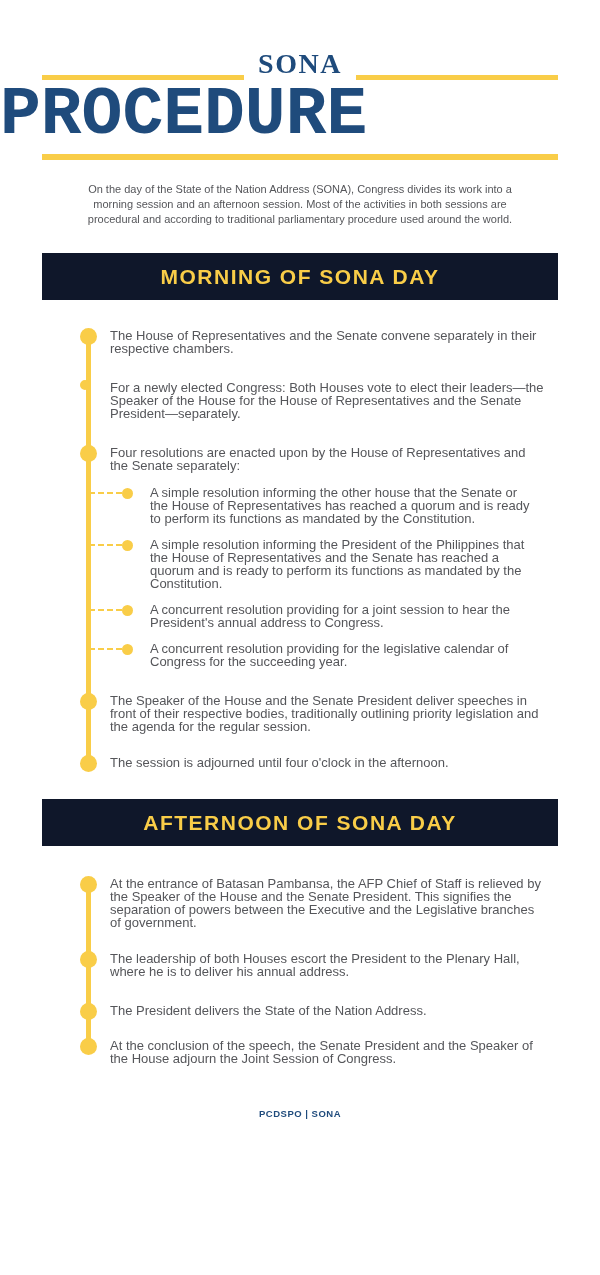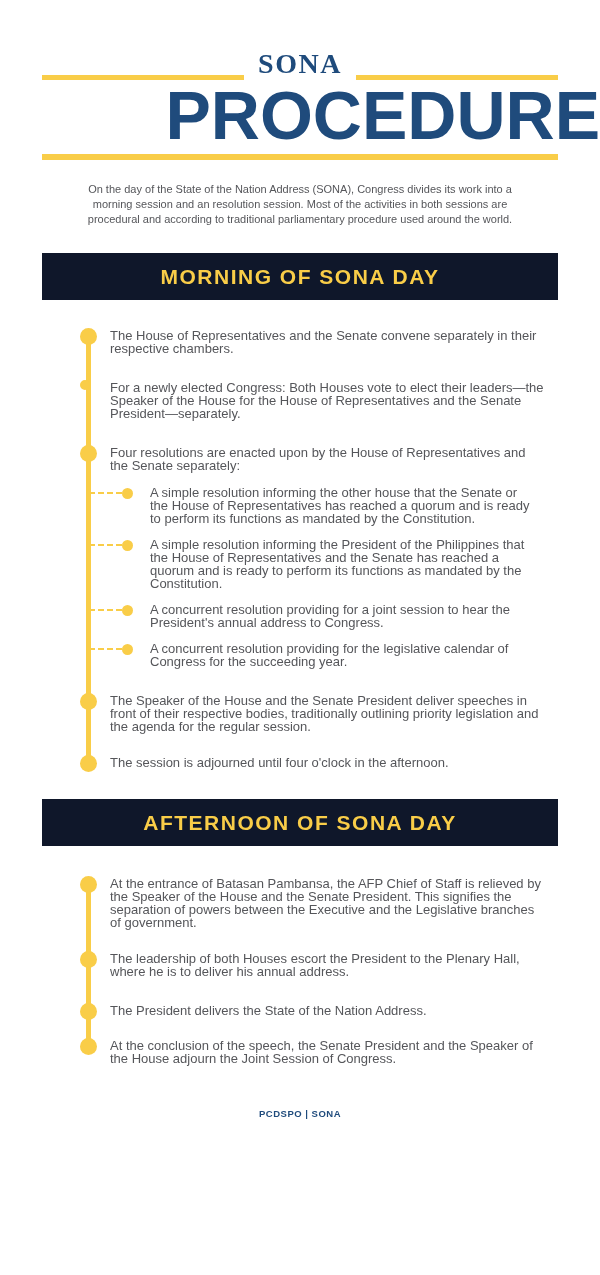--- a/index.html
+++ b/index.html
@@ -20,24 +20,25 @@
     display: flex; align-items: flex-end; justify-content: center;
     margin: 0 42px; column-gap: 14px;
   }
   .kicker-rule { flex: 1; height: 5px; background: #F9CD48; }
   .kicker {
     font-family: "Liberation Serif", serif;
     font-weight: bold; font-size: 28px; line-height: 32px;
     color: #1F4B7C; letter-spacing: 1.5px;
   }
   .page-title {
-    text-align: right;
+    text-align: left;
     font-weight: bold; font-size: 68px; line-height: 62px;
     letter-spacing: 0px; color: #1F4B7C;
     margin-top: 4px;
+    font-family: Liberation Mono, monospace;
   }
   .thick-divider { height: 6px; background: #F9CD48; margin: 8px 42px 0 42px; }
   .intro {
     margin: 22px auto 0 auto; max-width: 450px;
     text-align: center; font-size: 11px; line-height: 15px; color: #55565A;
   }
 
   
   .banner {
     margin: 0 42px; height: 47px;
@@ -103,21 +104,21 @@
 <div class="page">
 
   <div class="header">
     <div class="kicker-row">
       <span class="kicker-rule"></span>
       <span class="kicker">SONA</span>
       <span class="kicker-rule"></span>
     </div>
     <div class="page-title">PROCEDURE</div>
     <div class="thick-divider"></div>
-    <p class="intro">On the day of the State of the Nation Address (SONA), Congress divides its work into a morning session and an resolution session. Most of the activities in both sessions are procedural and according to traditional parliamentary procedure used around the world.</p>
+    <p class="intro">On the day of the State of the Nation Address (SONA), Congress divides its work into a morning session and an afternoon session. Most of the activities in both sessions are procedural and according to traditional parliamentary procedure used around the world.</p>
   </div>
 
   <div class="banner morning">
     <span class="banner-title">MORNING OF SONA DAY</span>
   </div>
 
   <div class="timeline morning">
     <span class="tl-line"></span>
 
     <div class="tl-item main">

